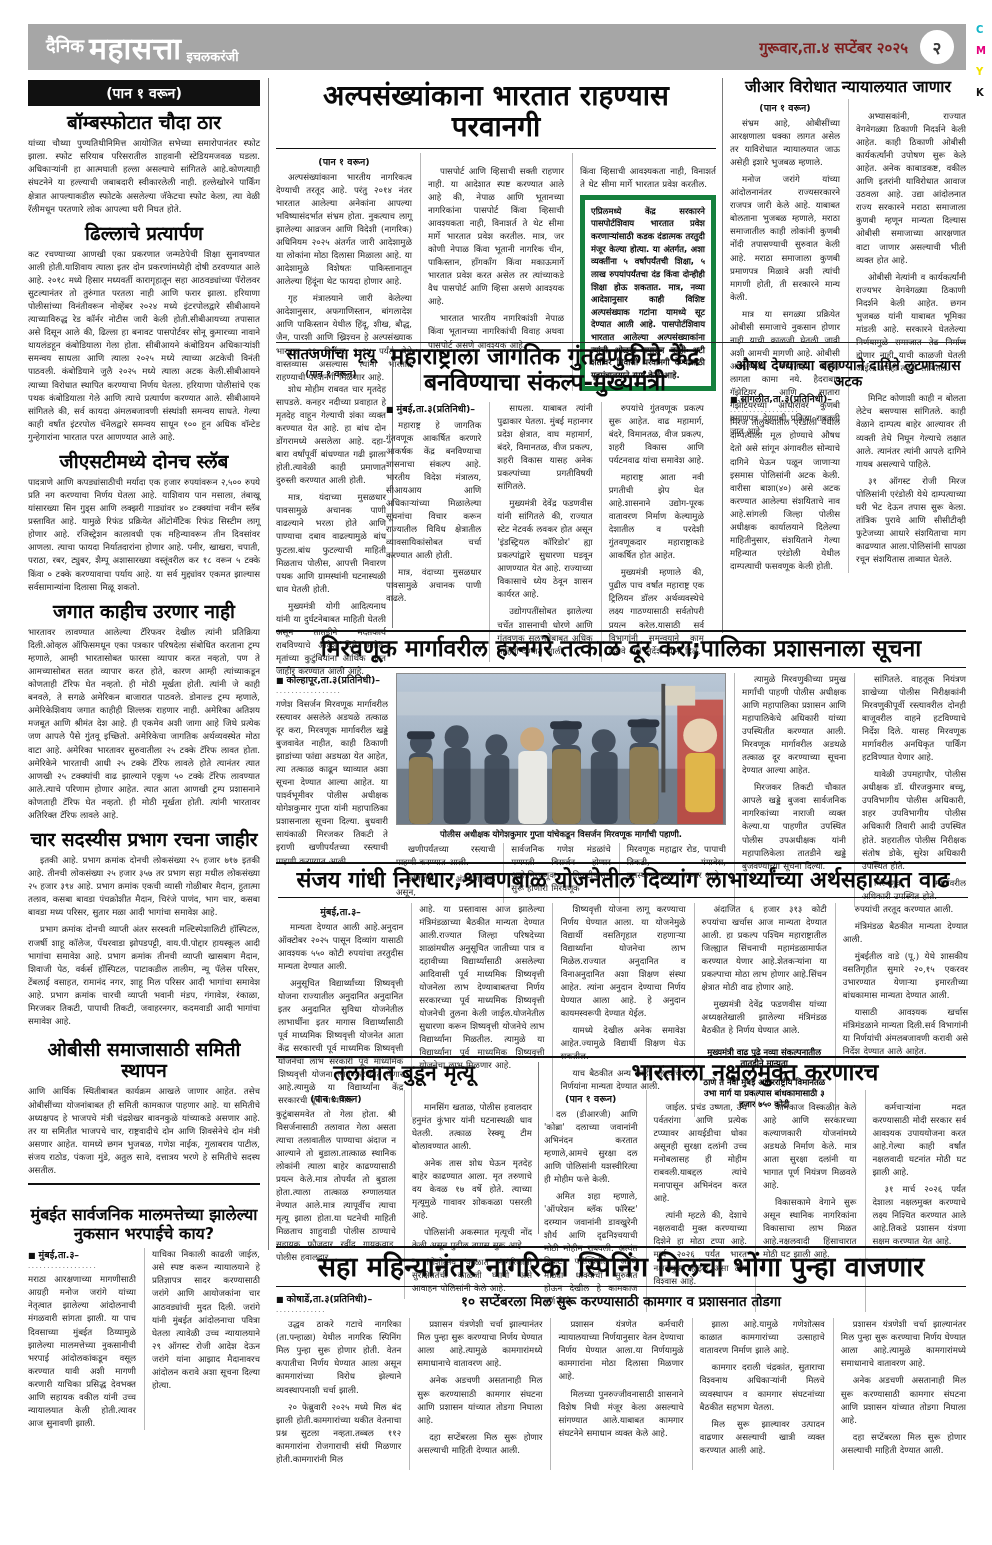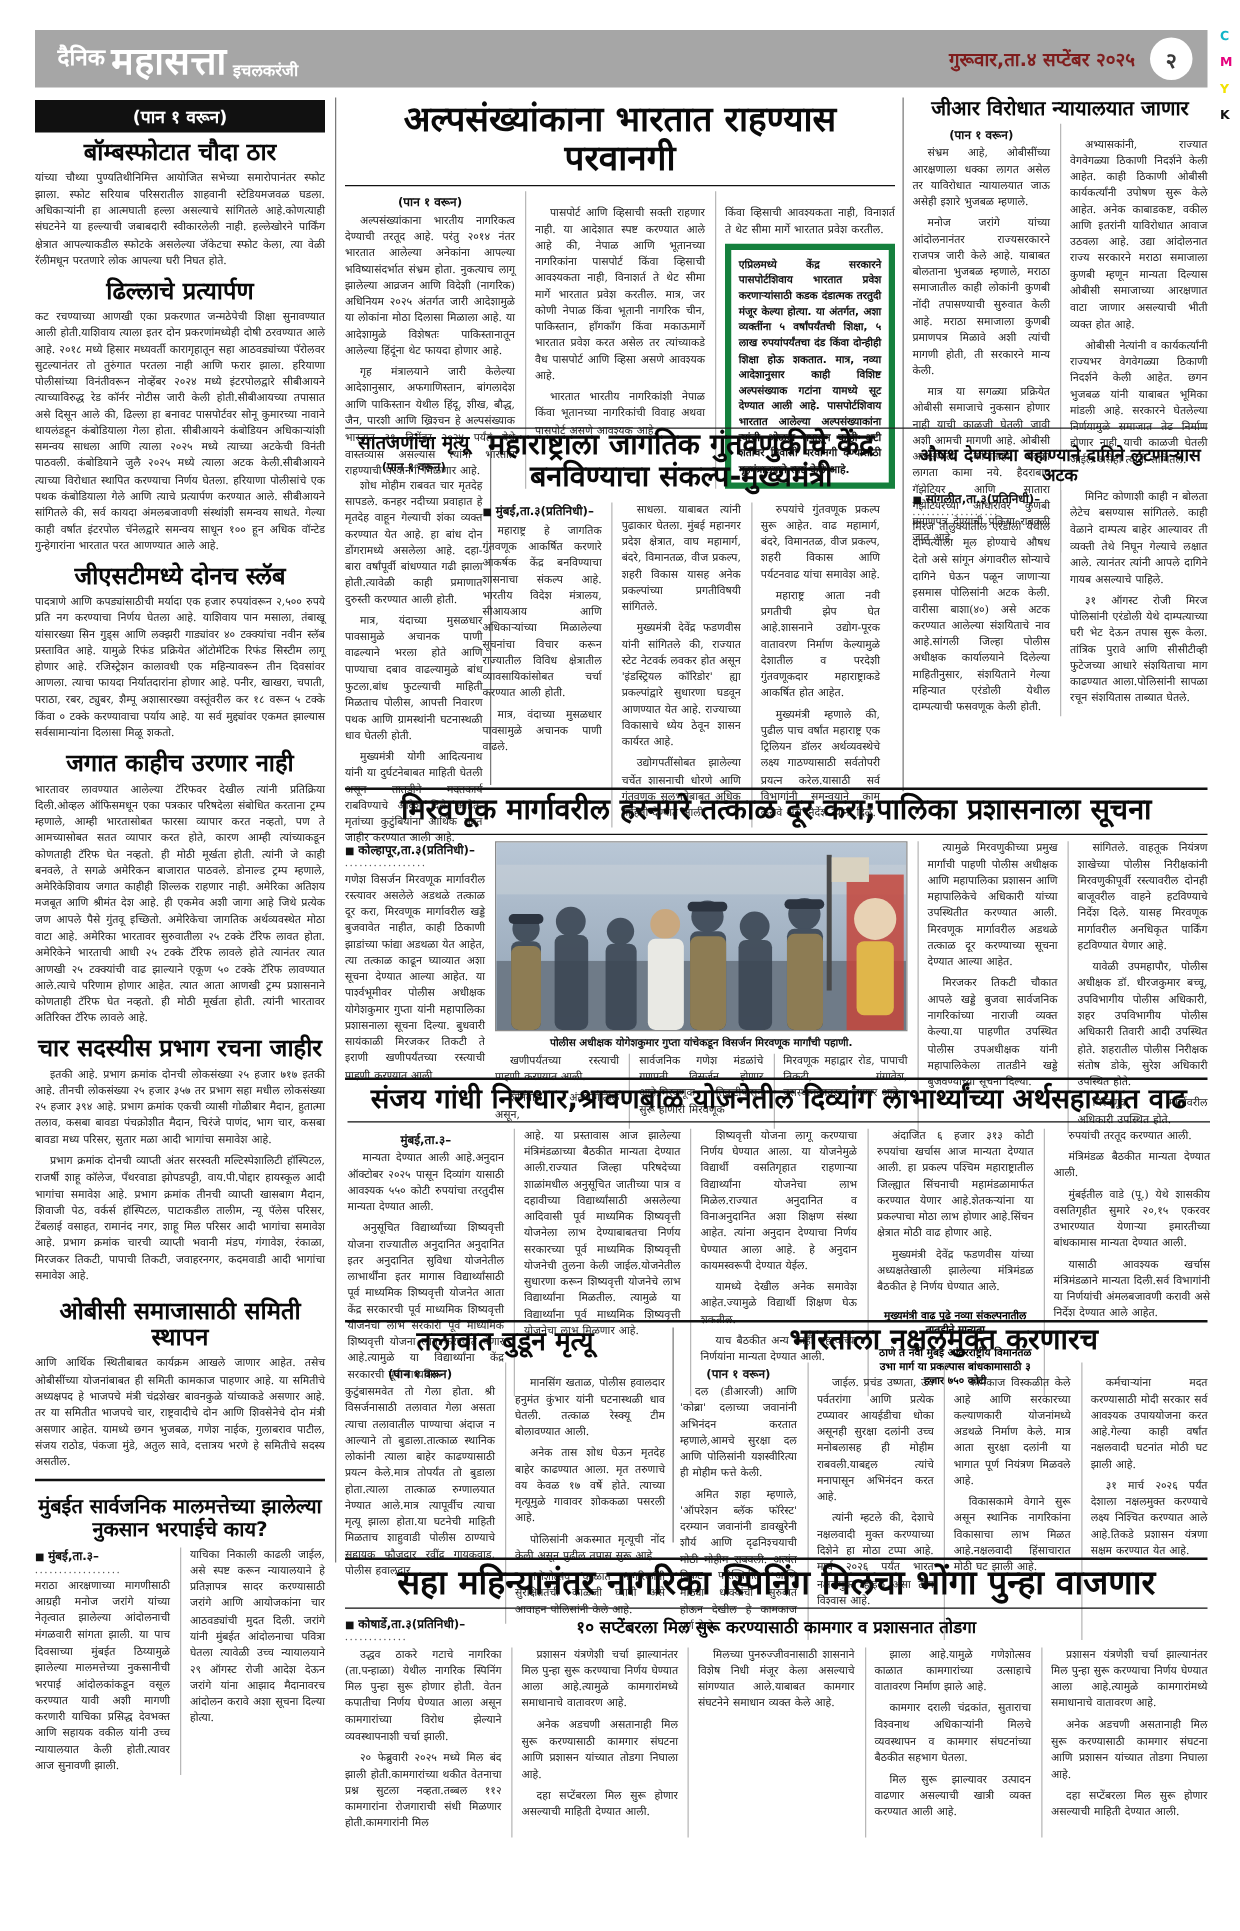--- a/index.html
+++ b/index.html
@@ -202,21 +202,21 @@
     <div class="hl hl-md" style="padding:7px 0 4px;">चार सदस्यीस प्रभाग रचना जाहीर</div>
     <div class="body-col">
         <p>इतकी आहे. प्रभाग क्रमांक दोनची लोकसंख्या २५ हजार ७१७ इतकी आहे. तीनची लोकसंख्या २५ हजार ३५७ तर प्रभाग सहा मधील लोकसंख्या २५ हजार ३९४ आहे. प्रभाग क्रमांक एकची व्यासी गोळीबार मैदान, हुतात्मा तलाव, कसबा बावडा पंचक्रोशीत मैदान, चिरंजे पाणंद, भाग चार, कसबा बावडा मध्य परिसर, सुतार मळा आदी भागांचा समावेश आहे.</p>
         <p>प्रभाग क्रमांक दोनची व्याप्ती अंतर सरस्वती मल्टिस्पेशालिटी हॉस्पिटल, राजर्षी शाहू कॉलेज, पॅंथरवाडा झोपडपट्टी, वाय.पी.पोद्दार हायस्कूल आदी भागांचा समावेश आहे. प्रभाग क्रमांक तीनची व्याप्ती खासबाग मैदान, शिवाजी पेठ, वर्कर्स हॉस्पिटल, पाटाकडील तालीम, न्यू पॅलेस परिसर, टेंबलाई वसाहत, रामानंद नगर, शाहू मिल परिसर आदी भागांचा समावेश आहे. प्रभाग क्रमांक चारची व्याप्ती भवानी मंडप, गंगावेश, रंकाळा, मिरजकर तिकटी, पापाची तिकटी, जवाहरनगर, कदमवाडी आदी भागांचा समावेश आहे.</p>
       </div>
 
     <div class="hl hl-md" style="padding:7px 0 4px;">ओबीसी समाजासाठी समिती स्थापन</div>
     <div class="body-col">आणि आर्थिक स्थितीबाबत कार्यक्रम आखले जाणार आहेत. तसेच ओबीसींच्या योजनांबाबत ही समिती कामकाज पाहणार आहे. या समितीचे अध्यक्षपद हे भाजपचे मंत्री चंद्रशेखर बावनकुळे यांच्याकडे असणार आहे. तर या समितीत भाजपचे चार, राष्ट्रवादीचे दोन आणि शिवसेनेचे दोन मंत्री असणार आहेत. यामध्ये छगन भुजबळ, गणेश नाईक, गुलाबराव पाटील, संजय राठोड, पंकजा मुंडे, अतुल सावे, दत्तात्रय भरणे हे समितीचे सदस्य असतील.</div>
 
     <div class="rule2" style="margin:6px 0 0;"></div>
-    <div class="hl hl-sm" style="padding:10px 0 5px; line-height:1.2;">मुंबईत सार्वजनिक मालमत्तेच्या झालेल्या नुकसान भरपाईचे काय?</div>
+    <div class="hl hl-sm" style="padding:20px 0 5px; line-height:1.2;">मुंबईत सार्वजनिक मालमत्तेच्या झालेल्या नुकसान भरपाईचे काय?</div>
     <div class="cols2">
       <div>
         <div class="dateline">मुंबई,ता.३–</div>
         <div class="dots">..................</div>
         <div class="body-col" style="margin-top:4px;">मराठा आरक्षणाच्या मागणीसाठी आग्रही मनोज जरांगे यांच्या नेतृत्वात झालेल्या आंदोलनाची मंगळवारी सांगता झाली. या पाच दिवसाच्या मुंबईत ठिय्यामुळे झालेल्या मालमत्तेच्या नुकसानीची भरपाई आंदोलकांकडून वसूल करण्यात यावी अशी मागणी करणारी याचिका प्रसिद्ध देवभक्त आणि सहायक वकील यांनी उच्च न्यायालयात केली होती.त्यावर आज सुनावणी झाली.</div>
       </div>
       <div class="colsep">
         <div class="body-col">याचिका निकाली काढली जाईल, असे स्पष्ट करून न्यायालयाने हे प्रतिज्ञापत्र सादर करण्यासाठी जरांगे आणि आयोजकांना चार आठवड्यांची मुदत दिली. जरांगे यांनी मुंबईत आंदोलनाचा पवित्रा घेतला त्यावेळी उच्च न्यायालयाने २९ ऑगस्ट रोजी आदेश देऊन जरांगे यांना आझाद मैदानावरच आंदोलन करावे अशा सूचना दिल्या होत्या.</div>
       </div>
     </div>
@@ -544,20 +544,21 @@
         </div>
       <div class="colsep">
           <div class="body-col">
             <p>प्रशासन यंत्रणेशी चर्चा झाल्यानंतर मिल पुन्हा सुरू करण्याचा निर्णय घेण्यात आला आहे.त्यामुळे कामगारांमध्ये समाधानाचे वातावरण आहे.</p>
             <p>अनेक अडचणी असतानाही मिल सुरू करण्यासाठी कामगार संघटना आणि प्रशासन यांच्यात तोडगा निघाला आहे.</p>
             <p>दहा सप्टेंबरला मिल सुरू होणार असल्याची माहिती देण्यात आली.</p>
           </div>
         </div>
       <div class="colsep">
           <div class="body-col">
+            <p>प्रशासन यंत्रणेत कर्मचारी न्यायालयाच्या निर्णयानुसार वेतन देण्याचा निर्णय घेण्यात आला.या निर्णयामुळे कामगारांना मोठा दिलासा मिळणार आहे.</p>
             <p>मिलच्या पुनरुज्जीवनासाठी शासनाने विशेष निधी मंजूर केला असल्याचे सांगण्यात आले.याबाबत कामगार संघटनेने समाधान व्यक्त केले आहे.</p>
           </div>
         </div>
       <div class="colsep">
           <div class="body-col">
             <p>झाला आहे.यामुळे गणेशोत्सव काळात कामगारांच्या उत्साहाचे वातावरण निर्माण झाले आहे.</p>
             <p>कामगार दराली चंद्रकांत, सुताराचा विश्वनाथ अधिकाऱ्यांनी मिलचे व्यवस्थापन व कामगार संघटनांच्या बैठकीत सहभाग घेतला.</p>
             <p>मिल सुरू झाल्यावर उत्पादन वाढणार असल्याची खात्री व्यक्त करण्यात आली आहे.</p>
           </div>
         </div>

